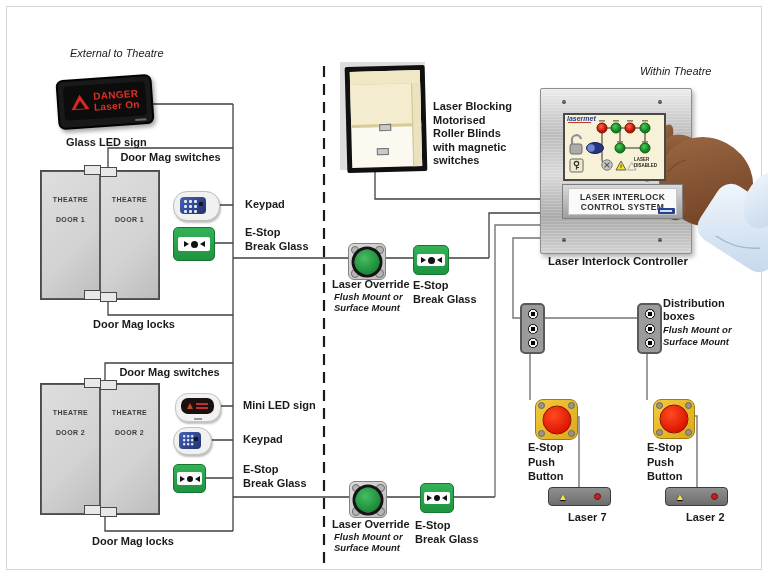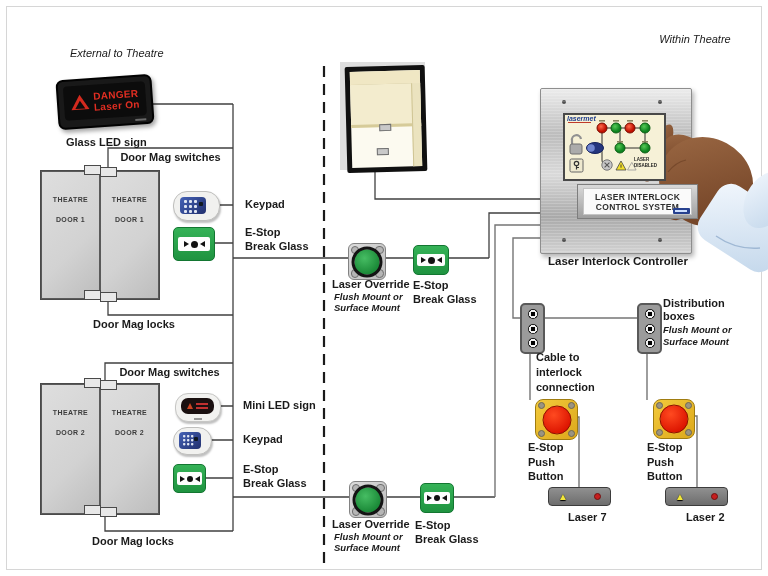--- a/index.html
+++ b/index.html
@@ -80,21 +80,21 @@
   
   .ctrl{left:540px;top:88px;width:150px;height:164px;border:1px solid #8e8e8e;border-radius:2px;
         background:linear-gradient(180deg,#ececec,#bcbcbc 28%,#dadada 52%,#a9a9a9 78%,#d2d2d2),
         #c9c9c9;box-shadow:2px 3px 5px rgba(0,0,0,.3);}
   .ctrl:after{content:"";position:absolute;inset:0;background:repeating-linear-gradient(180deg,rgba(255,255,255,.18) 0 1px,rgba(0,0,0,0) 1px 3px);}
   .screw{position:absolute;width:4px;height:4px;border-radius:50%;background:#4f4f4f;}
   .ctrl-scr{position:absolute;left:22px;top:24px;width:99px;height:64px;background:#f6f1d7;border:2px solid #494949;z-index:2;}
   .scr-logo{position:absolute;left:4px;top:2px;font-size:7px;font-weight:bold;font-style:italic;color:#23408f;z-index:3;}
   .scr-logo:after{content:"";position:absolute;left:1px;bottom:-1px;width:80%;height:1px;background:#c03a2a;}
   .scr-status{position:absolute;font-size:4.5px;line-height:5.5px;font-weight:bold;color:#222;z-index:3;}
-  .plate{position:absolute;left:36px;top:95px;width:119px;height:33px;z-index:2;
+  .plate{position:absolute;left:21px;top:95px;width:119px;height:33px;z-index:2;
         background:linear-gradient(180deg,#d9d9d9,#9f9f9f);border:1px solid #7e7e7e;text-decoration:underline;}
   .plate-in{position:absolute;left:5px;top:3px;right:5px;bottom:3px;background:#fafafa;border:1px solid #c4c4c4;
         display:flex;flex-direction:column;align-items:center;justify-content:center;}
   .plate-txt{font-size:8.5px;font-weight:bold;color:#2e2e2e;line-height:10px;letter-spacing:.3px;}
   .plate-logo{position:absolute;right:7px;bottom:4px;width:17px;height:6px;background:#27418f;border-radius:1px;}
   .plate-logo i{position:absolute;left:2px;top:2px;width:12px;height:1.5px;background:#cfe0ff;}
 
   
   .dbox{width:21px;height:47px;background:#9b9b9b;border:2px solid #595959;border-radius:5px;
         display:flex;flex-direction:column;align-items:center;justify-content:space-evenly;position:absolute;}
@@ -138,21 +138,21 @@
                M540,238 H513 V318 H521
                M541,318 H637
                M530,350 V400 M647,350 V400
                M576,417 H579 V488
                M692,416 H697 V488"></path>
     </g>
     <path d="M324,66 V570" stroke="#1a1a1a" stroke-width="2.2" stroke-dasharray="11,7" fill="none"></path>
   </svg>
 
   <div class="abs zone" style="left:70px;top:47px">External to Theatre</div>
-  <div class="abs zone" style="left:640px;top:33px;width:110px;text-align:center">Within Theatre</div>
+  <div class="abs zone" style="left:640px;top:65px;width:110px;text-align:left">Within Theatre</div>
 
   <div class="abs uled">
     <div class="uled-scr">
       <div class="tri-wrap">
           <div class="tri-out"></div>
           <div class="tri-in"></div>
         </div>
       <div class="uled-txt">
           <div>DANGER</div>
         <div>Laser On</div>
@@ -221,20 +221,27 @@
   </div>
 
   <div class="abs blind-bg">
     <div class="blind">
       <div class="valance"></div>
         <div class="shade"></div>
         <div class="rail"></div>
       <div class="tab" style="left:40%;top:55%"></div>
       <div class="tab" style="left:35%;top:80%"></div>
     </div>
+  </div>
+  <div class="abs cap" style="left:433px;top:100px">
+    <div>Laser Blocking</div>
+      <div>Motorised</div>
+    <div>Roller Blinds</div>
+      <div>with magnetic</div>
+    <div>switches</div>
   </div>
 
   <div class="abs ctrl">
     <i class="screw" style="left:21px;top:11px"></i>
       <i class="screw" style="right:29px;top:11px"></i>
     <i class="screw" style="left:21px;bottom:11px"></i>
       <i class="screw" style="right:29px;bottom:11px"></i>
     <div class="ctrl-scr">
       <svg width="99" height="64" viewBox="0 0 99 64" style="position:absolute;left:0;top:0">
         <defs>
@@ -331,25 +338,20 @@
   <div class="dbox" style="left:637px;top:303px">
     <div class="port"></div>
       <div class="port"></div>
       <div class="port"></div>
   </div>
   <div class="abs cap" style="left:663px;top:297px">Distribution</div>
   <div class="abs cap" style="left:663px;top:310px">boxes</div>
   <div class="abs capi" style="left:663px;top:324px">Flush Mount or</div>
   <div class="abs capi" style="left:663px;top:336px">Surface Mount</div>
 
-  <div class="abs cap" style="left:536px;top:350px;line-height:15px">
-    <div>Cable to</div>
-      <div>interlock</div>
-      <div>connection</div>
-  </div>
 
   <div class="pbtn" style="left:535px;top:399px;width:41px;height:39px">
     <i class="psc tl"></i>
       <i class="psc tr"></i>
       <i class="psc bl"></i>
       <i class="psc br"></i>
     <div class="pbtn-red"></div>
   </div>
   <div class="pbtn" style="left:653px;top:399px;width:40px;height:38px">
     <i class="psc tl"></i>

